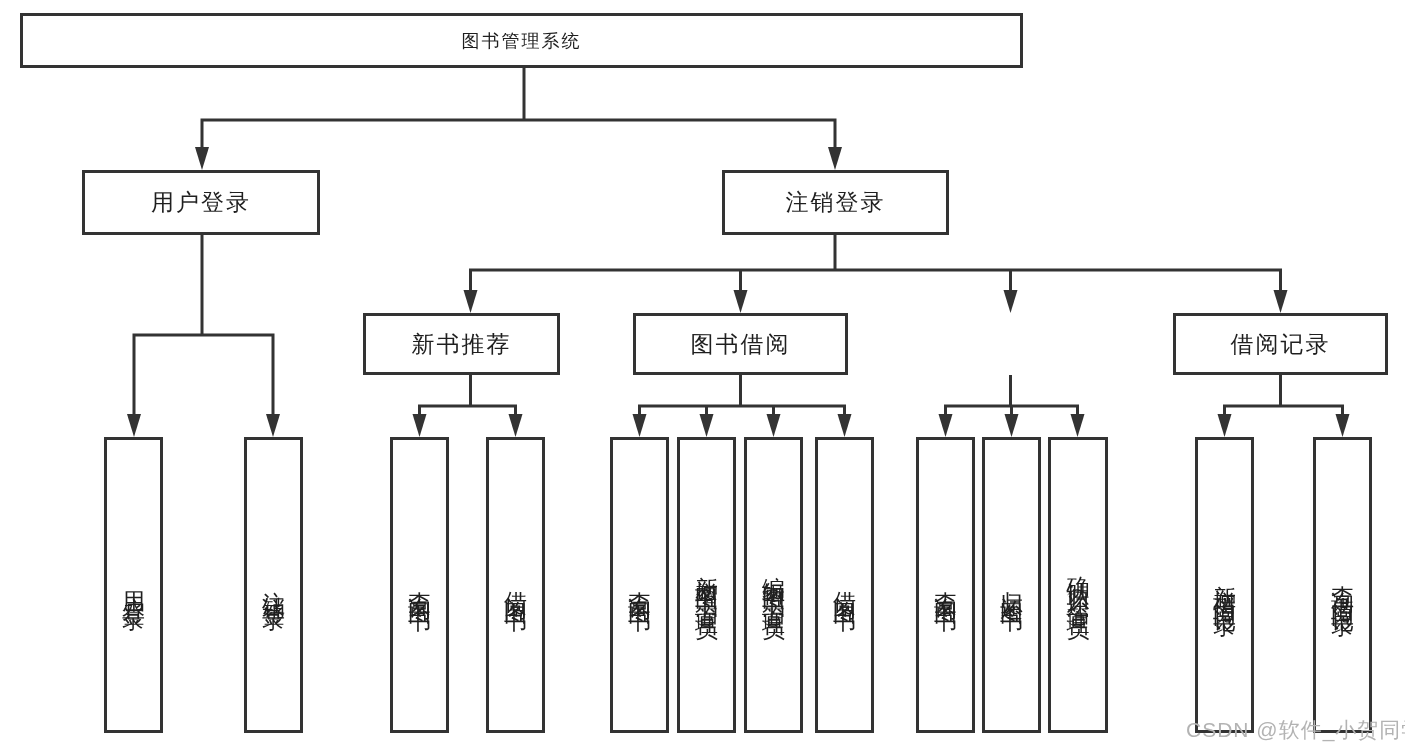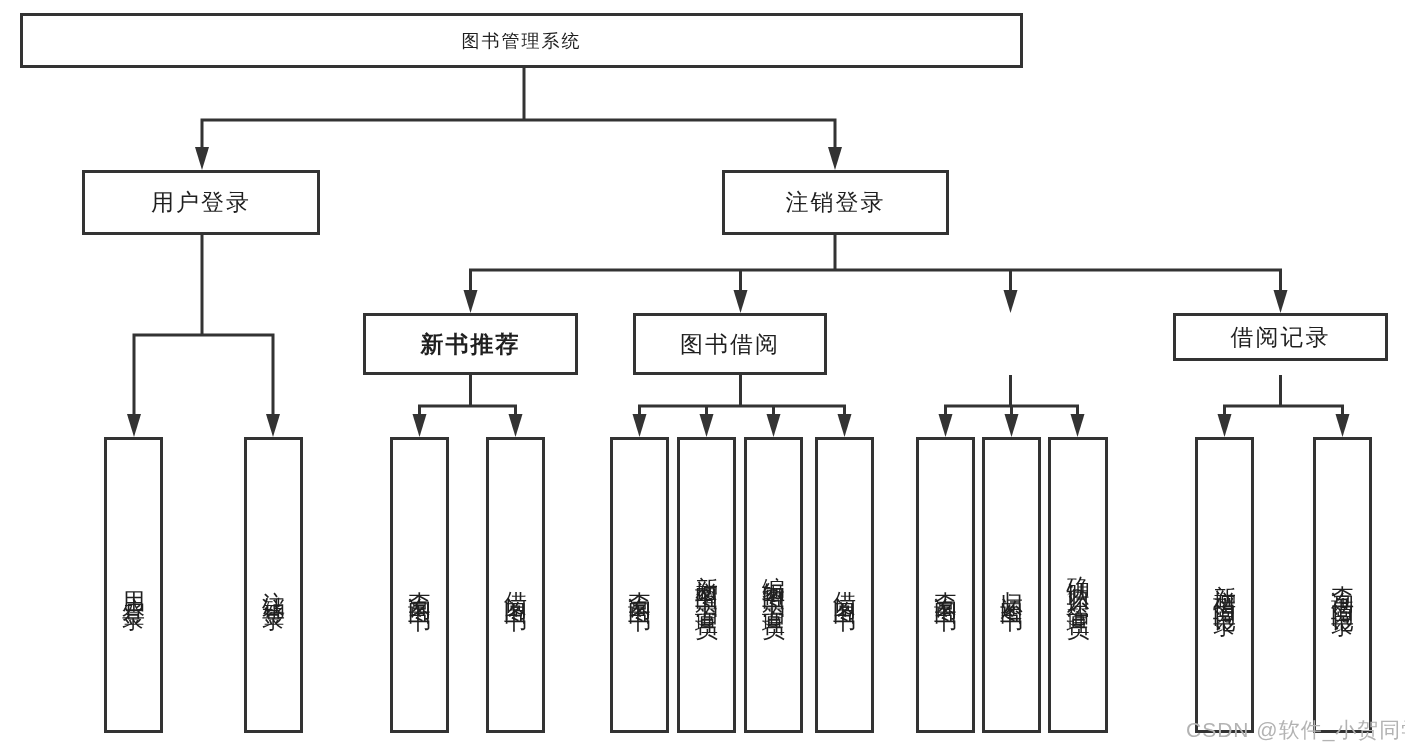--- a/index.html
+++ b/index.html
@@ -112,23 +112,23 @@
       <polygon points="1224.5,437 1217.5,414 1231.5,414"></polygon>
       <polygon points="1342.5,437 1335.5,414 1349.5,414"></polygon>
     </g>
   </svg>
 
   <div class="node root-node" style="left:20px; top:13px; width:1003px; height:55px;">图书管理系统</div>
 
   <div class="node" style="left:82px; top:170px; width:238px; height:65px;">用户登录</div>
   <div class="node" style="left:722px; top:170px; width:227px; height:65px;">注销登录</div>
 
-  <div class="node" style="left:363px; top:313px; width:215px; height:62px;font-weight:bold;">新书推荐</div>
-  <div class="node" style="left:633px; top:313px; width:194px; height:62px;">图书借阅</div>
-  <div class="node" style="left:1173px; top:313px; width:215px; height:48px;">借阅记录</div>
+  <div class="node" style="left:363px; top:313px; width:197px; height:62px;">新书推荐</div>
+  <div class="node" style="left:633px; top:313px; width:215px; height:62px;">图书借阅</div>
+  <div class="node" style="left:1173px; top:313px; width:215px; height:62px;">借阅记录</div>
 
   <div class="node vnode" style="left:104px; top:437px; width:59px; height:296px;">用户登录</div>
   <div class="node vnode" style="left:244px; top:437px; width:59px; height:296px;">注销登录</div>
 
   <div class="node vnode" style="left:390px; top:437px; width:59px; height:296px;">查询图书</div>
   <div class="node vnode" style="left:486px; top:437px; width:59px; height:296px;">借阅图书</div>
 
   <div class="node vnode" style="left:610px; top:437px; width:59px; height:296px;">查询图书</div>
   <div class="node vnode" style="left:677px; top:437px; width:59px; height:296px;">新增图书（管理员）</div>
   <div class="node vnode" style="left:744px; top:437px; width:59px; height:296px;">编辑图书（管理员）</div>

